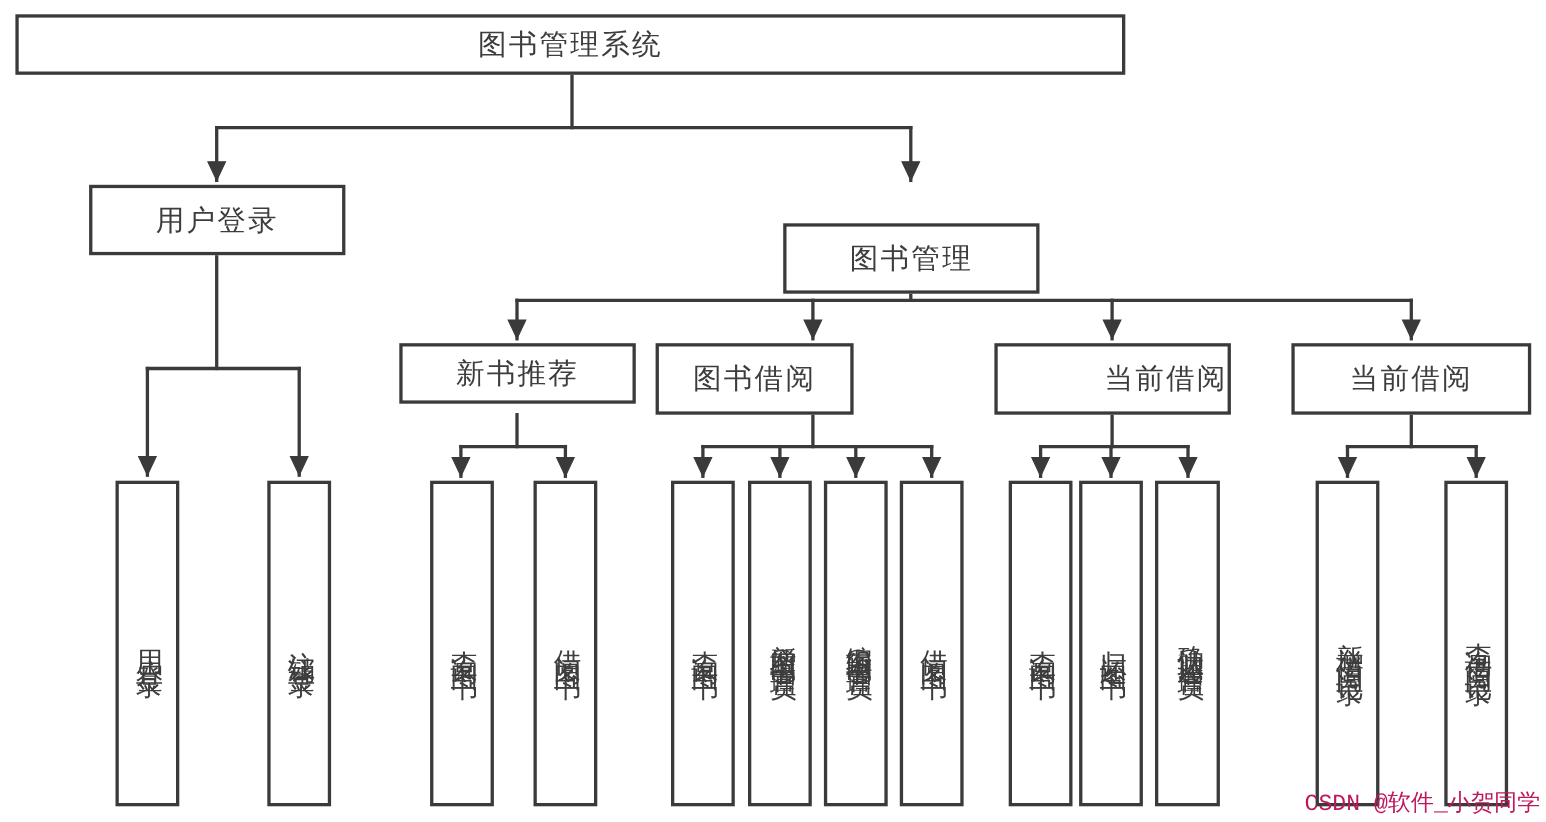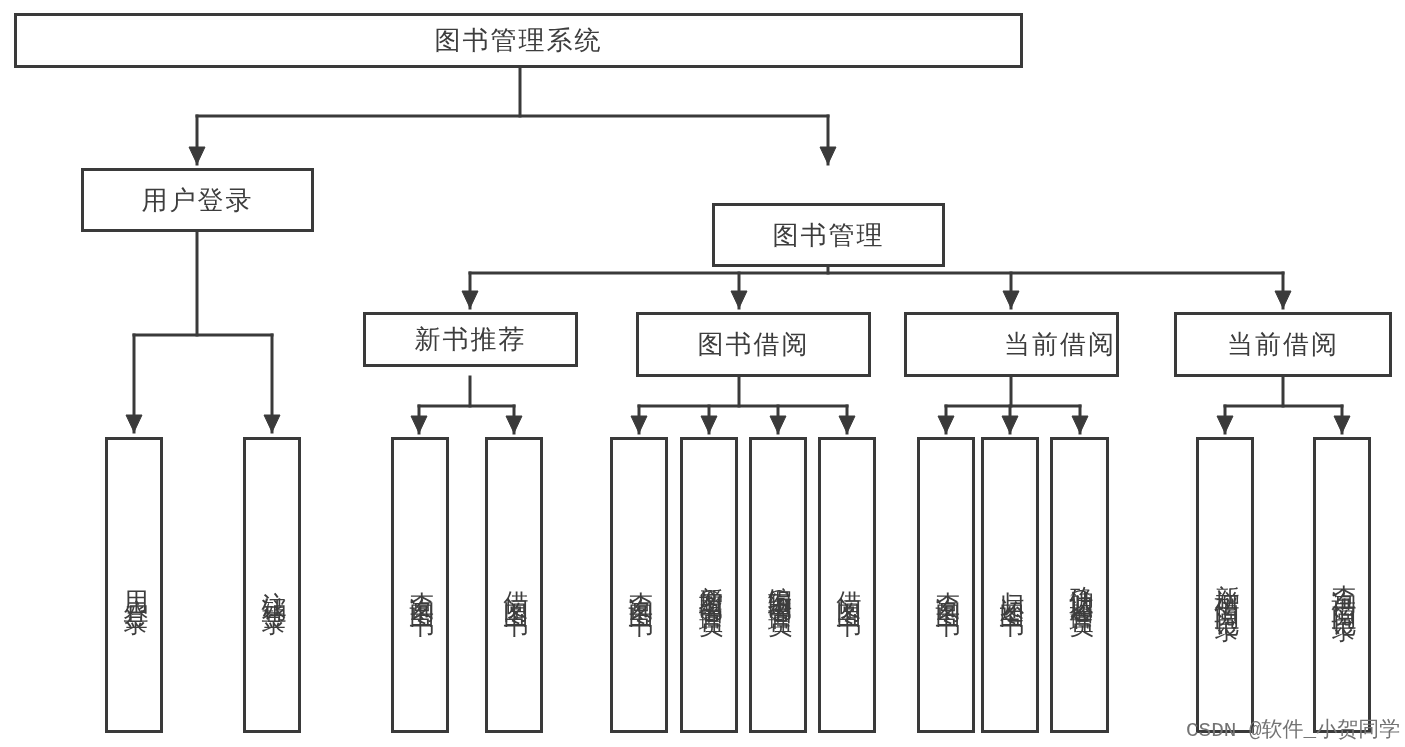--- a/index.html
+++ b/index.html
@@ -30,21 +30,21 @@
     color:#3d3d3d;
     line-height:1;
   }
   .leaf .vtext.long{letter-spacing:4px;font-size:24px;}
   .watermark{
     position:absolute;
     left:1186px;top:715px;
     width:212px;
     text-align:right;
     font-size:21px;
-    color:#737373;
+    color:#be185d;
     z-index:5;
     white-space:nowrap;
   }
 </style>
 </head>
 <body>
 
 <div class="canvas">
 
   <svg class="wires" width="1405" height="747" viewBox="0 0 1405 747">
@@ -104,21 +104,21 @@
   <div class="node hbox" style="left:81px;top:168px;width:233px;height:64px;">
     <span>用户登录</span>
   </div>
   <div class="node hbox" style="left:712px;top:168px;width:233px;height:64px;margin-top:35px;">
     <span>图书管理</span>
   </div>
 
   <div class="node hbox" style="left:363px;top:312px;width:215px;height:55px;">
     <span>新书推荐</span>
   </div>
-  <div class="node hbox" style="left:636px;top:312px;width:235px;height:65px;">
+  <div class="node hbox" style="left:596px;top:312px;width:180px;height:65px;">
     <span>图书借阅</span>
   </div>
   <div class="node hbox" style="left:904px;top:312px;width:215px;height:65px;justify-content:flex-end;">
     <span>当前借阅</span>
   </div>
   <div class="node hbox" style="left:1174px;top:312px;width:218px;height:65px;">
     <span>当前借阅</span>
   </div>
 
   <div class="node leaf" style="left:105px;top:437px;width:58px;height:296px;">

